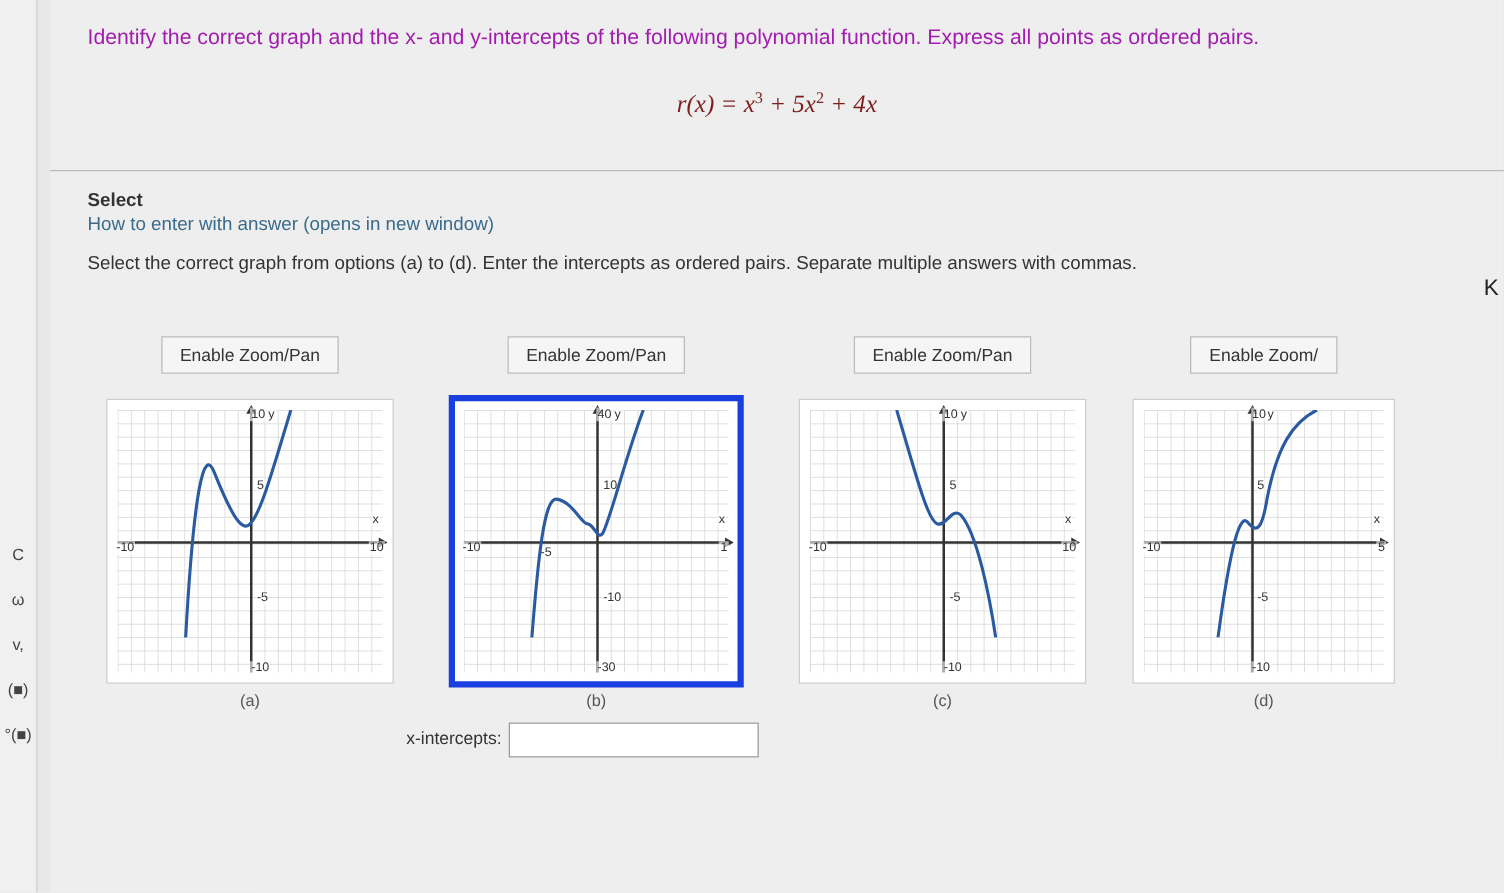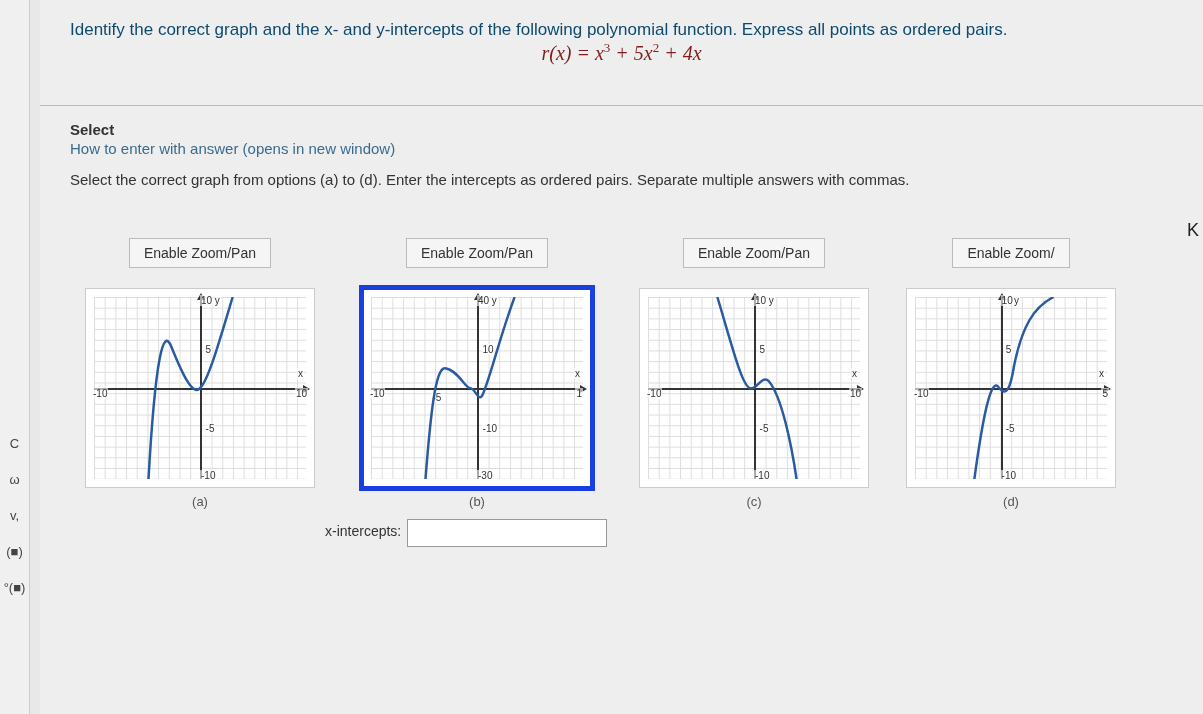--- a/index.html
+++ b/index.html
@@ -25,21 +25,22 @@
   }
   .left-rail div { height: 26px; display:flex; align-items:center; }
   .page {
     position: absolute;
     left: 40px; top: 0; right: 0; bottom: 0;
     background: #eee;
     padding: 20px 30px 0 30px;
   }
   .question {
     font-size: 17px;
-    color: #0c4a6e;
+    color: #a21caf;
+    margin-bottom: 30px;
   }
   .equation {
     text-align: center;
     font-family: "Times New Roman", serif;
     font-style: italic;
     font-size: 20px;
     color: #7f1d1d;
     margin-bottom: 40px;
   }
   .equation sup { font-size: 13px; vertical-align: super; font-style: normal;}
@@ -77,21 +78,21 @@
   .zoom-btn {
     border: 1px solid #bbb;
     background: #f5f5f5;
     padding: 6px 14px;
     font-size: 14px;
     color: #333;
     cursor: pointer;
     margin-bottom: 20px;
   }
   .graph-box {
-    width: 230px; height: 200px;
+    width: 230px; height: 228px;
     background: #fff;
     border: 1px solid #ccc;
     position: relative;
   }
   .graph-box.selected {
     outline: 5px solid #1a3fe0;
     outline-offset: -2px;
   }
   .graph-grid {
     position:absolute; inset:8px;

